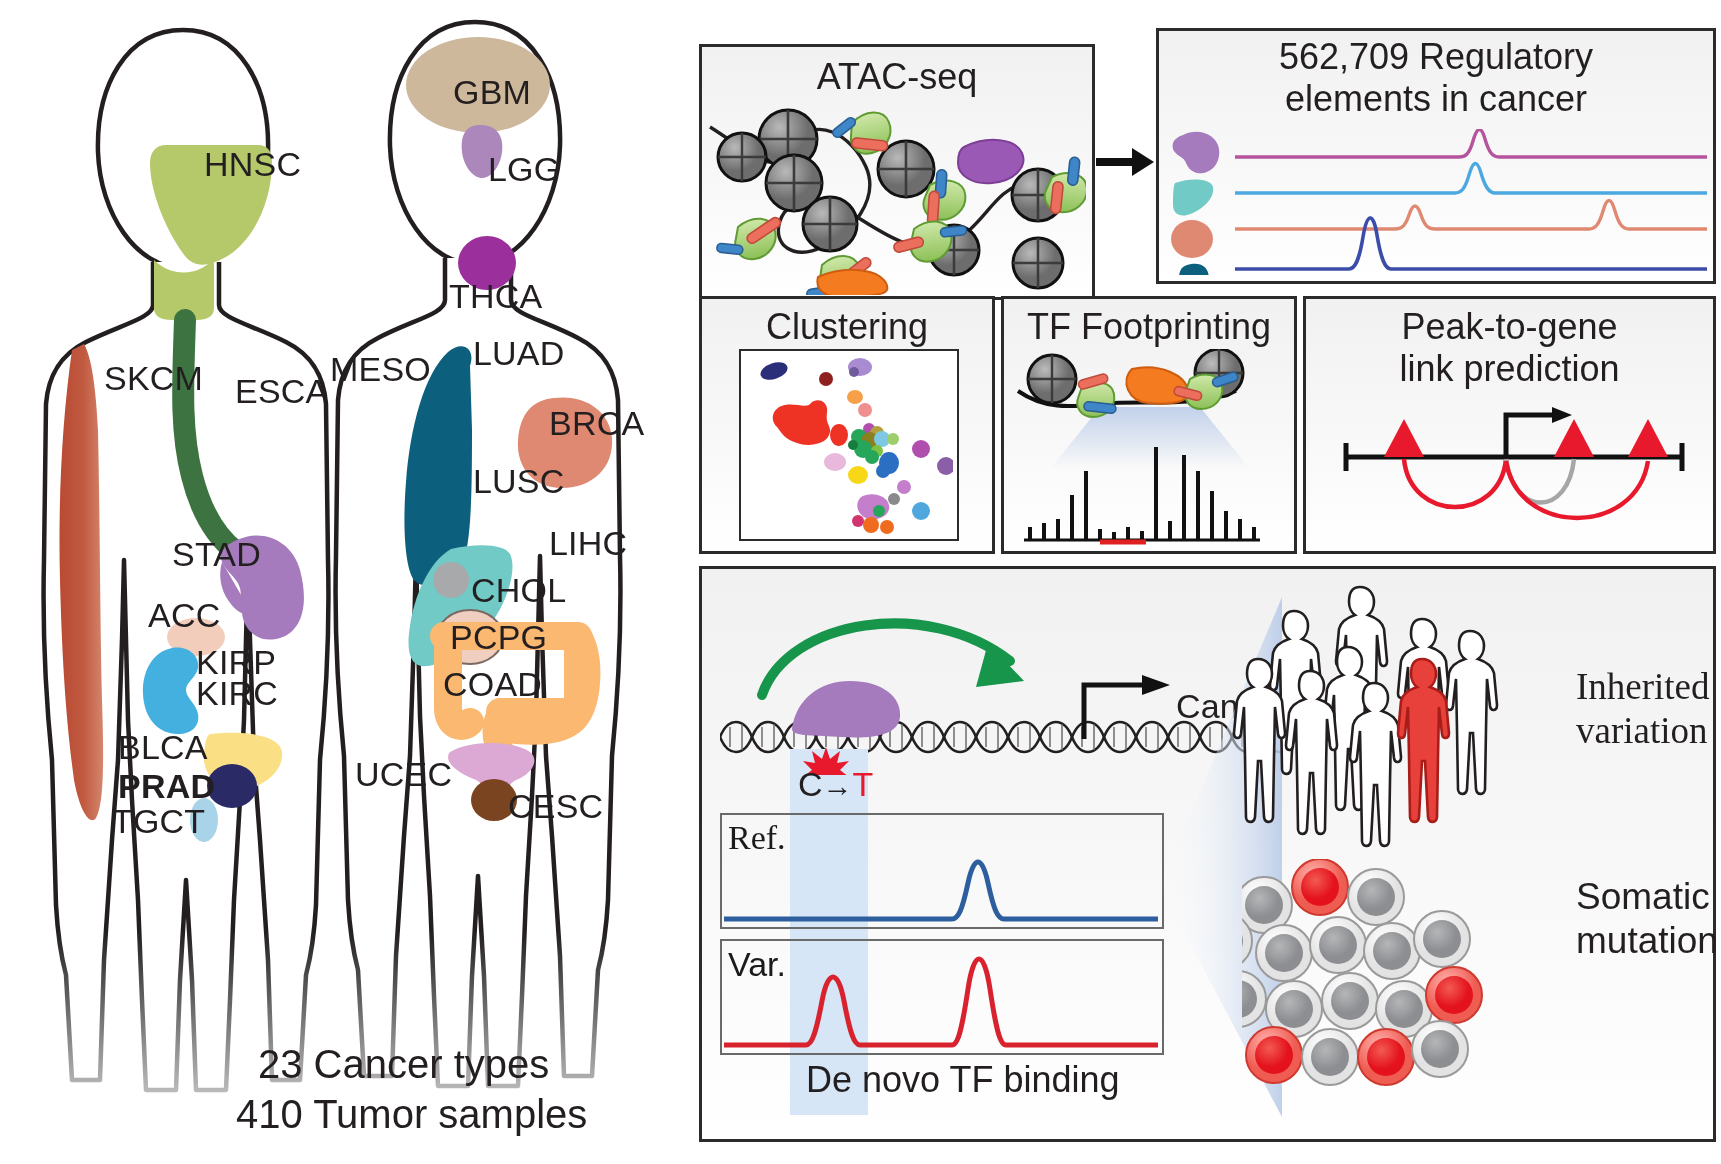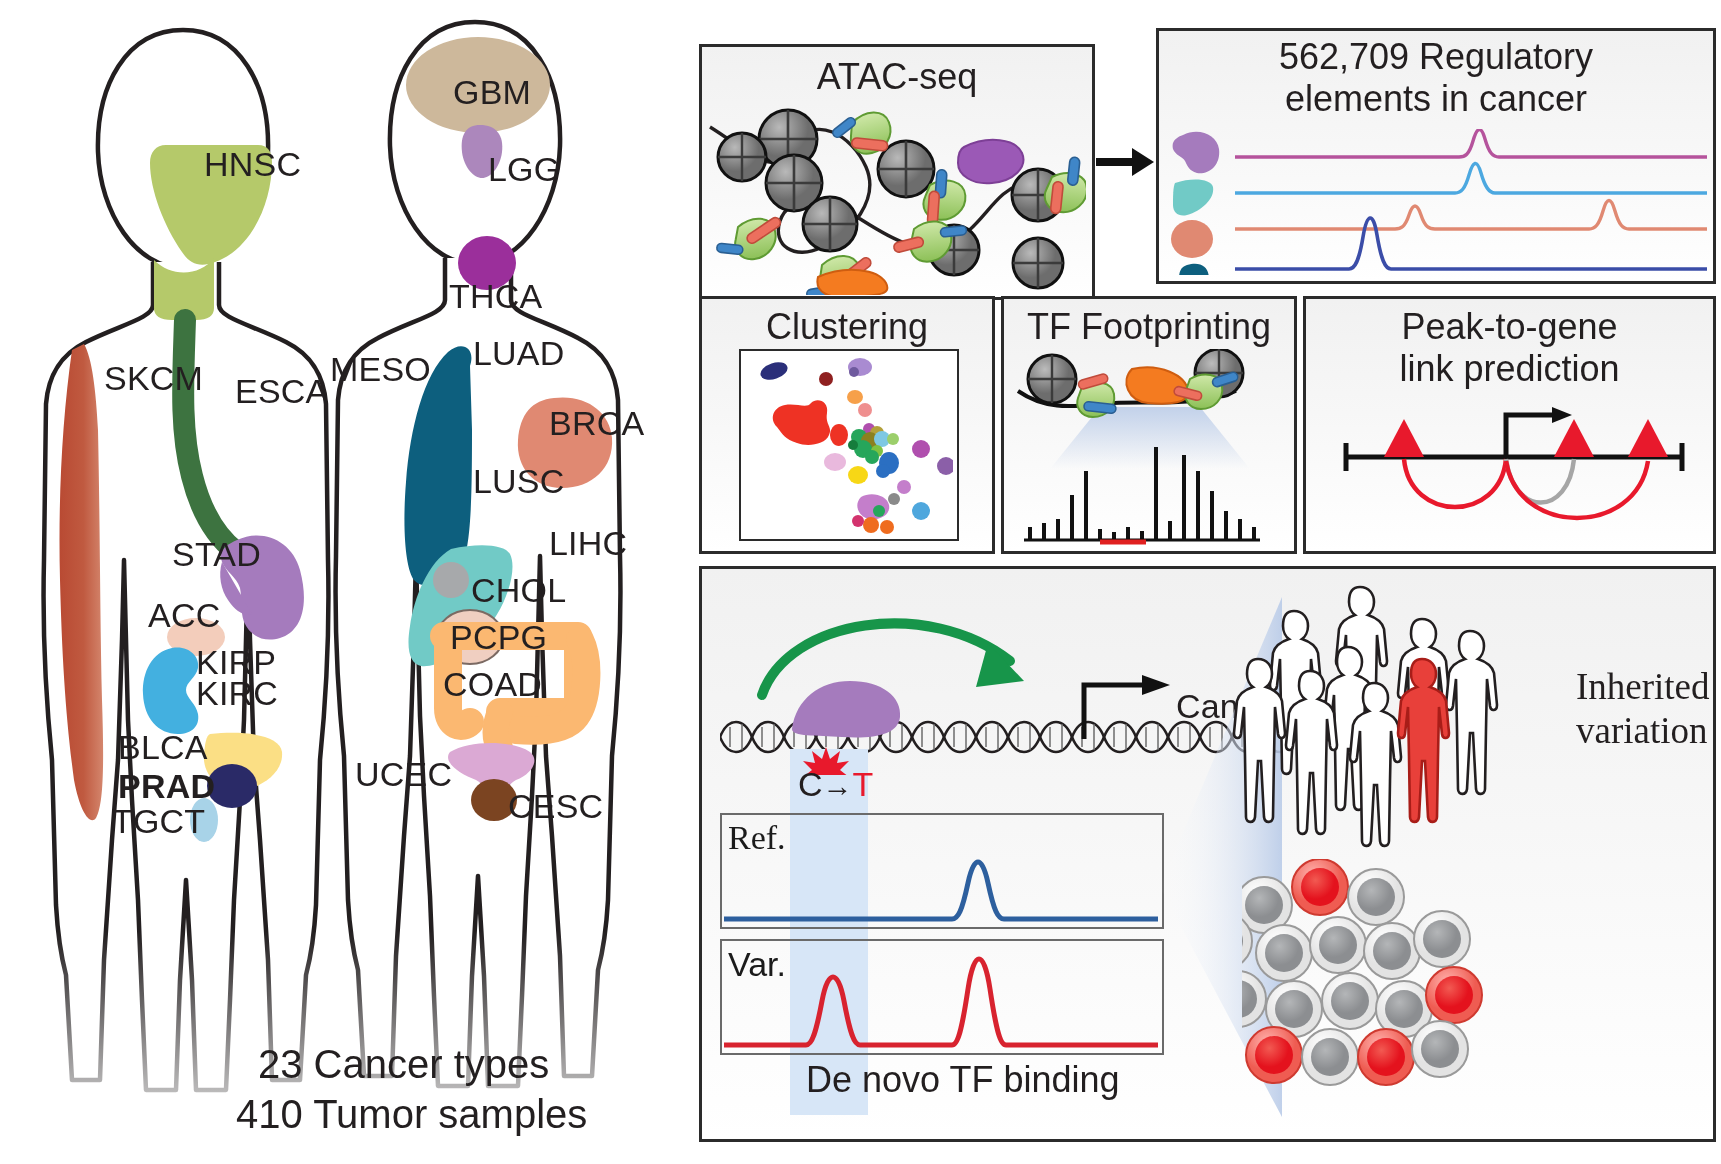--- a/index.html
+++ b/index.html
@@ -712,15 +712,19 @@
         <g>
             <circle cx="144" cy="198" r="28" fill="url(#cellRingM)" stroke="#cf3a30"></circle>
             <circle cx="144" cy="198" r="19" fill="url(#cellMut)" stroke="none"></circle>
           </g>
         <g>
             <circle cx="198" cy="190" r="28" fill="url(#cellRing)"></circle>
             <circle cx="198" cy="190" r="19" fill="url(#cellNorm)" stroke="none"></circle>
           </g>
       </g>
     </svg>
+    <div class="side-text" style="left:874px;top:306px;">
+      <div>Somatic</div>
+      <div>mutation</div>
+    </div>
 
   </div>
 </div>
 
 </body></html>

